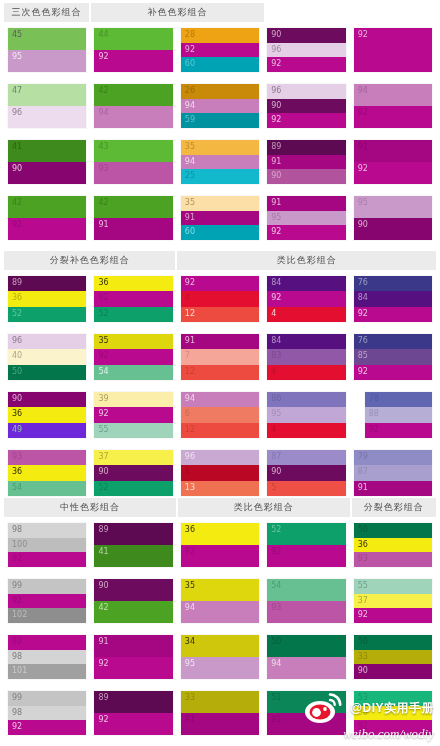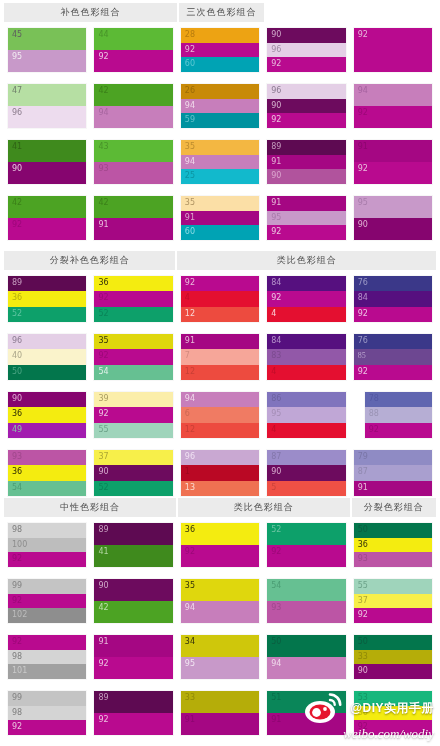--- a/index.html
+++ b/index.html
@@ -75,22 +75,22 @@
     margin-right:2px;
   }
 </style>
 </head>
 <body>
 
 <div class="board">
   <div id="bands-root">
       <div class="band" style="height: 248px;">
         <div class="headers">
+          <div class="hdr" style="width: 85px;">三次色色彩组合</div>
           <div class="hdr" style="width: 173px;">补色色彩组合</div>
-          <div class="hdr" style="width: 85px;">三次色色彩组合</div>
         </div>
         <div class="grid">
           <div class="col" style="width: 88px;">
             <div class="cell" style="height: 56px;">
               <div class="sw" style="height: 44px;">
                 <div class="stripe" style="height: 22px; background: rgb(121, 193, 87);">
                   <span style="color: rgb(95, 95, 95);">45</span>
                 </div>
                 <div class="stripe" style="height: 22px; background: rgb(200, 153, 201);">
                   <span style="color: rgb(242, 234, 242);">95</span>
@@ -353,21 +353,21 @@
               </div>
             </div>
             <div class="cell" style="height: 58px;">
               <div class="sw" style="height: 46px;">
                 <div class="stripe" style="height: 15.3333px; background: rgb(134, 5, 111);">
                   <span style="color: rgb(223, 174, 211);">90</span>
                 </div>
                 <div class="stripe" style="height: 15.3333px; background: rgb(244, 236, 16);">
                   <span style="color: rgb(47, 45, 2);">36</span>
                 </div>
-                <div class="stripe" style="height: 15.3333px; background: #a21caf;">
+                <div class="stripe" style="height: 15.3333px; background: #6d28d9;">
                   <span style="color: rgb(140, 192, 172);">49</span>
                 </div>
               </div>
             </div>
             <div class="cell" style="height: 58px;">
               <div class="sw" style="height: 46px;">
                 <div class="stripe" style="height: 15.3333px; background: rgb(188, 85, 165);">
                   <span style="color: rgb(160, 71, 140);">93</span>
                 </div>
                 <div class="stripe" style="height: 15.3333px; background: rgb(244, 236, 16);">
@@ -554,21 +554,21 @@
                   <span style="color: rgb(236, 194, 227);">92</span>
                 </div>
               </div>
             </div>
             <div class="cell" style="height: 58px;">
               <div class="sw" style="height: 46px;">
                 <div class="stripe" style="height: 15.3333px; background: rgb(59, 56, 137);">
                   <span style="color: rgb(155, 153, 198);">76</span>
                 </div>
                 <div class="stripe" style="height: 15.3333px; background: rgb(109, 71, 145);">
-                  <span style="color: rgb(185, 162, 205); font-family: Liberation Serif, serif;">85</span>
+                  <span style="color: rgb(185, 162, 205);">85</span>
                 </div>
                 <div class="stripe" style="height: 15.3333px; background: rgb(185, 10, 143);">
                   <span style="color: rgb(236, 194, 227);">92</span>
                 </div>
               </div>
             </div>
             <div class="cell" style="height: 58px; margin-left: 11px;">
               <div class="sw" style="height: 46px;">
                 <div class="stripe" style="height: 15.3333px; background: rgb(96, 102, 176);">
                   <span style="color: rgb(82, 87, 163);">78</span>

